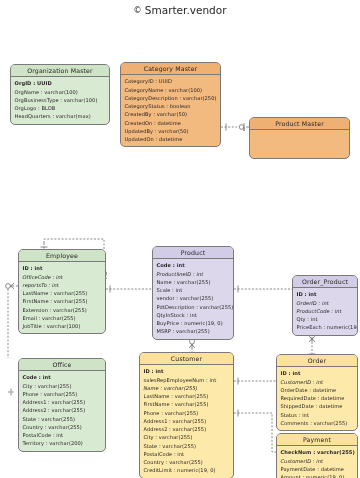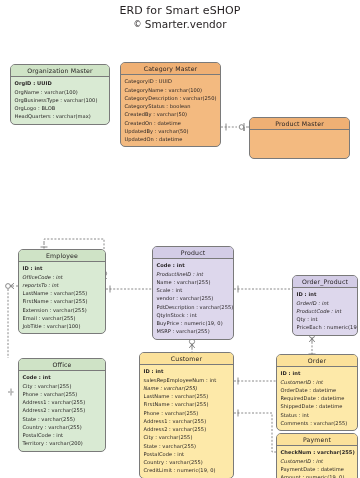--- a/index.html
+++ b/index.html
@@ -59,21 +59,20 @@
   .yellow .ehead{background:#fbe19a;}
   .orange {background:#f3ba80;}
   .orange .ehead{background:#efb074;}
 </style>
 </head>
 <body>
 
 <div id="diagram">
 
   <div class="title-block">
-    <div class="title-main">ERD for Smart eSHOP</div>
     <div class="title-sub"><span class="cmark">©</span> <span>Smarter.vendor</span></div>
   </div>
 
   <svg class="links" viewBox="0 0 360 478">
     <g stroke="#6d6d6d" fill="none" stroke-width="0.8">
 
       <path d="M221,127 L237,127" stroke-dasharray="2,1.6"></path>
       <path d="M226,123.5 L226,130.5"></path>
       <path d="M244,127 L244,131 M244,127 L240,127 M244,123 L244,131" stroke-dasharray="0"></path>
       <circle cx="241.5" cy="127" r="2.3" fill="#ffffff"></circle>

